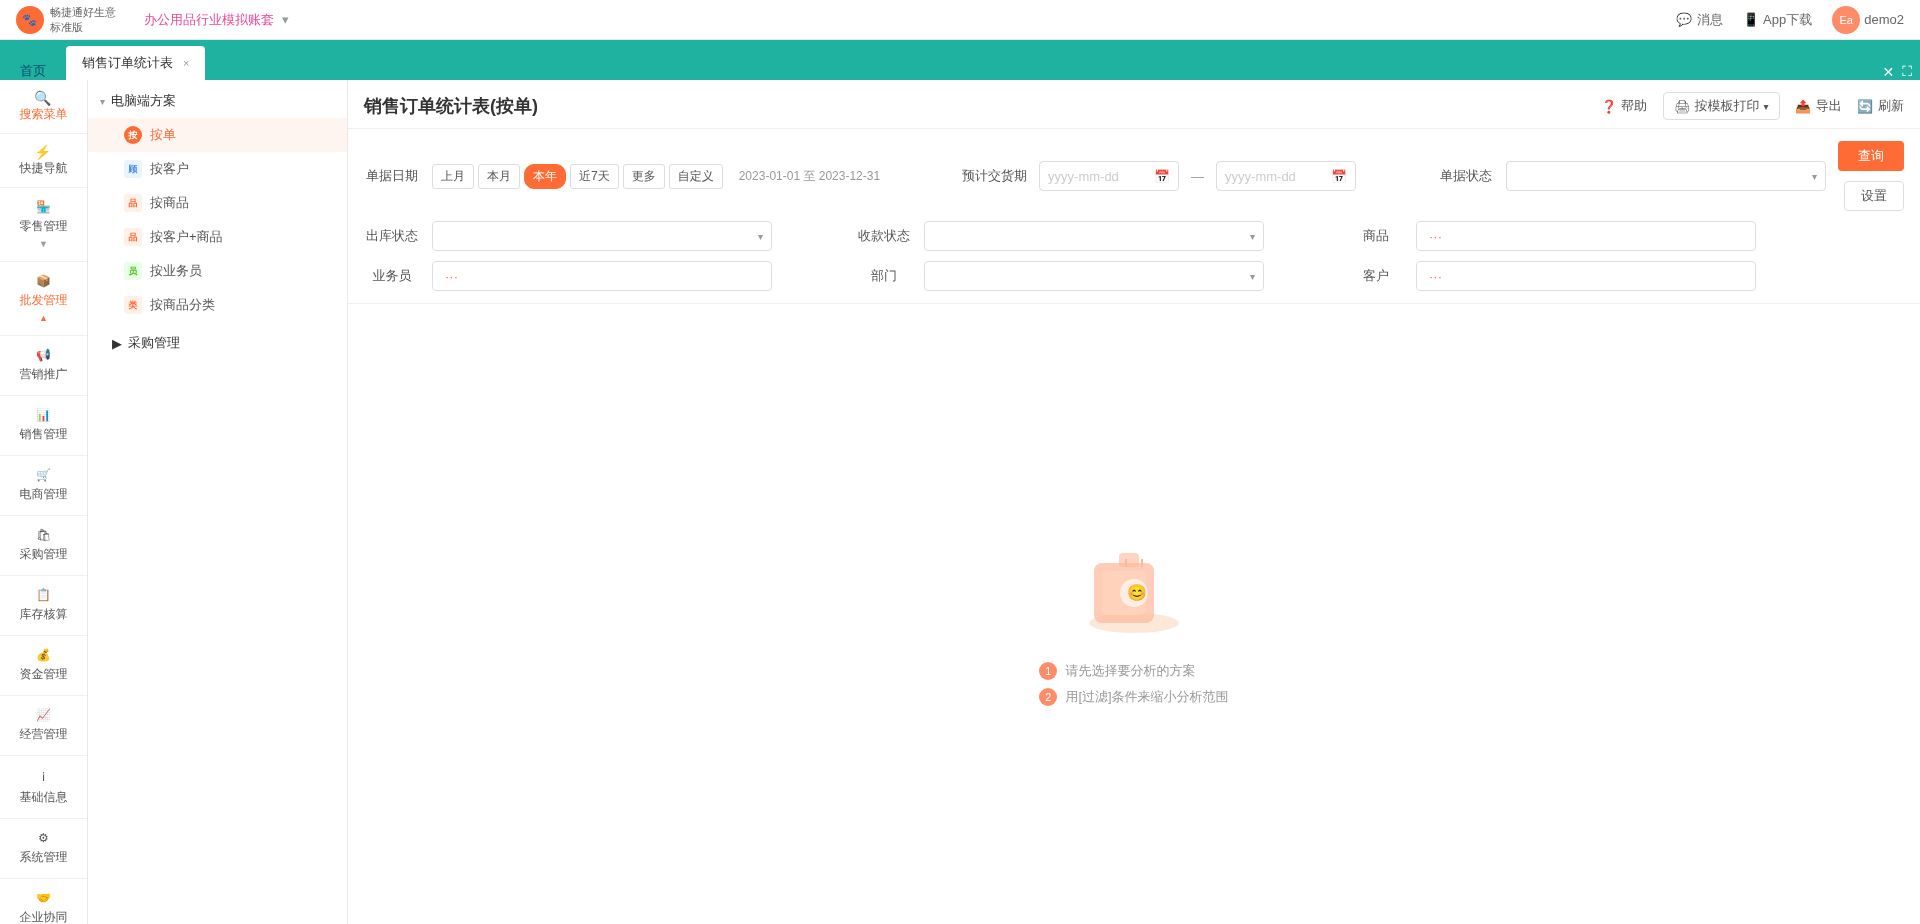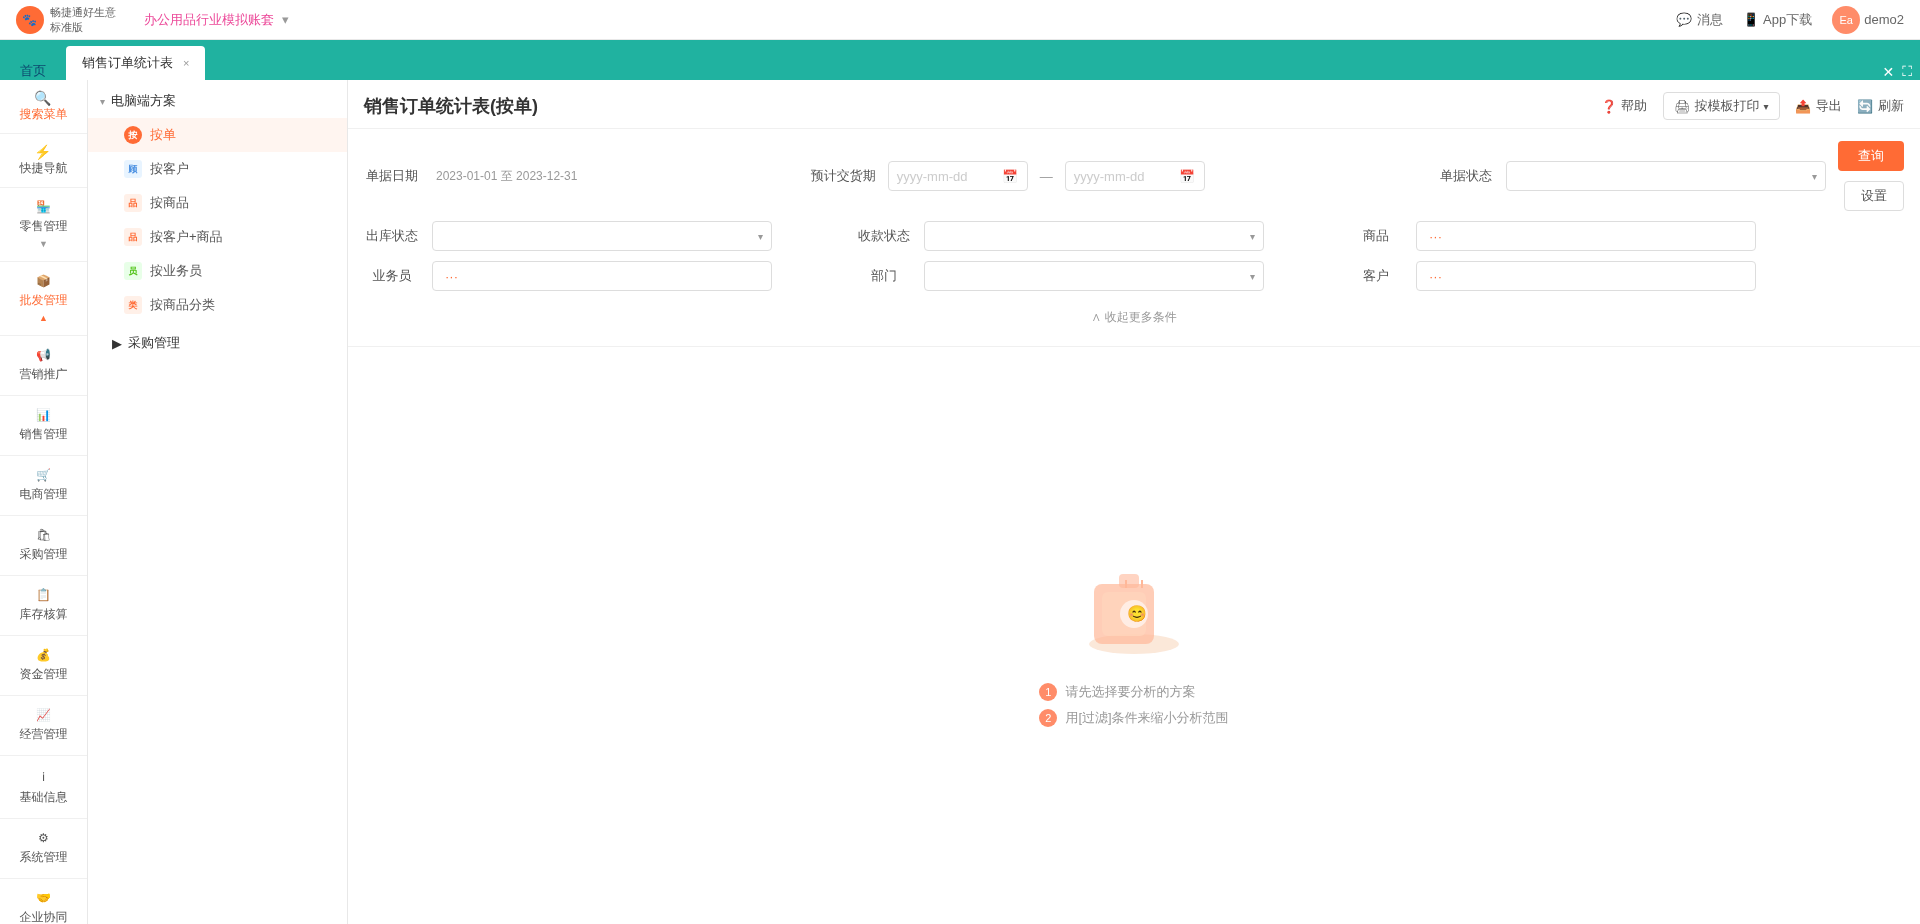--- a/index.html
+++ b/index.html
@@ -268,20 +268,28 @@
             <span>🔄</span>
             <span>刷新</span>
           </div>
         </div>
       </div>
 
       <div class="filter-area">
 
         <div class="filter-row">
           <span class="filter-label">单据日期</span>
+          <div class="date-filter-group">
+            <button class="date-btn">上月</button>
+            <button class="date-btn">本月</button>
+            <button class="date-btn active">本年</button>
+            <button class="date-btn">近7天</button>
+            <button class="date-btn">更多</button>
+            <button class="date-btn">自定义</button>
+          </div>
           <span class="date-range-text">2023-01-01 至 2023-12-31</span>
 
           <span style="flex:1;"></span>
 
           <span class="filter-label">预计交货期</span>
           <div class="date-input">
             <span style="color:#ccc;">yyyy-mm-dd</span>
             <span style="margin-left:auto; color:#ccc;">📅</span>
           </div>
           <span class="date-sep">—</span>
@@ -345,23 +353,20 @@
 
           <span style="flex:0 0 60px;"></span>
 
           <span class="filter-label">客户</span>
           <div class="filter-select filter-select-lg" style="min-width:340px;">
             <span></span>
             <span class="ellipsis-btn">···</span>
           </div>
         </div>
 
-        <div class="collapse-bar">
-          <span>∧ 收起更多条件</span>
-        </div>
 
       </div>
 
       <div class="empty-state">
         <div>
           <svg width="140" height="120" viewBox="0 0 140 120" fill="none" xmlns="http://www.w3.org/2000/svg">
             <ellipse cx="70" cy="100" rx="45" ry="10" fill="#f5c5a0" opacity="0.4"></ellipse>
             <rect x="30" y="40" width="60" height="60" rx="8" fill="#ffb899" opacity="0.7"></rect>
             <rect x="38" y="48" width="44" height="44" rx="6" fill="#ffd4bc" opacity="0.8"></rect>
             <circle cx="70" cy="70" r="14" fill="#fff" opacity="0.6"></circle>

